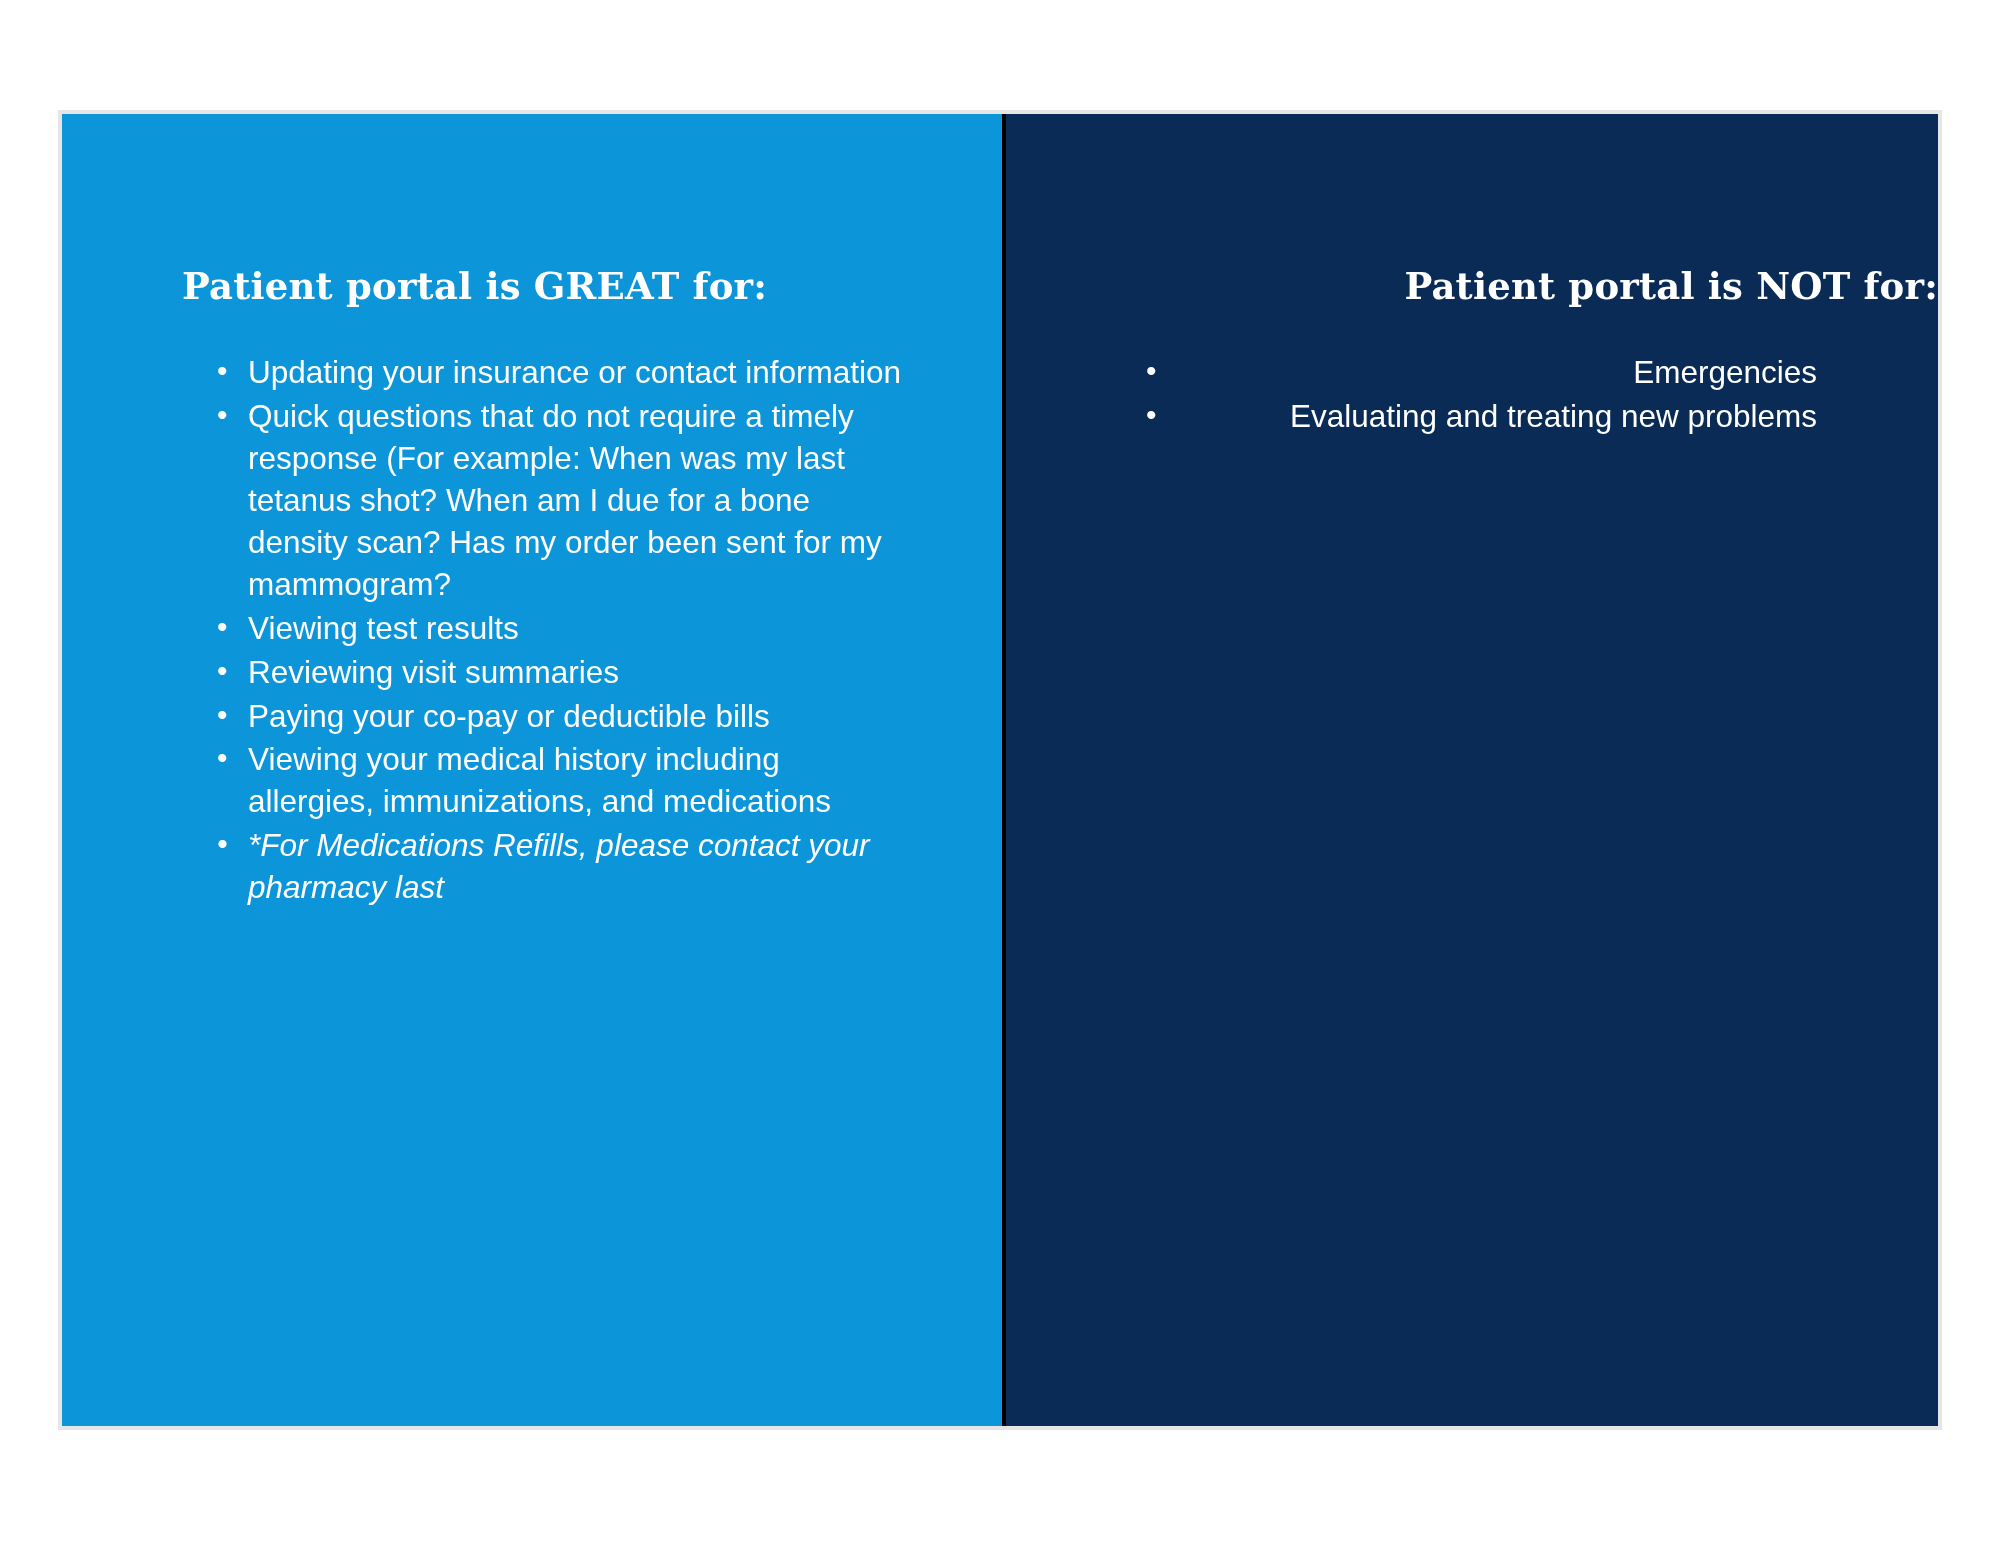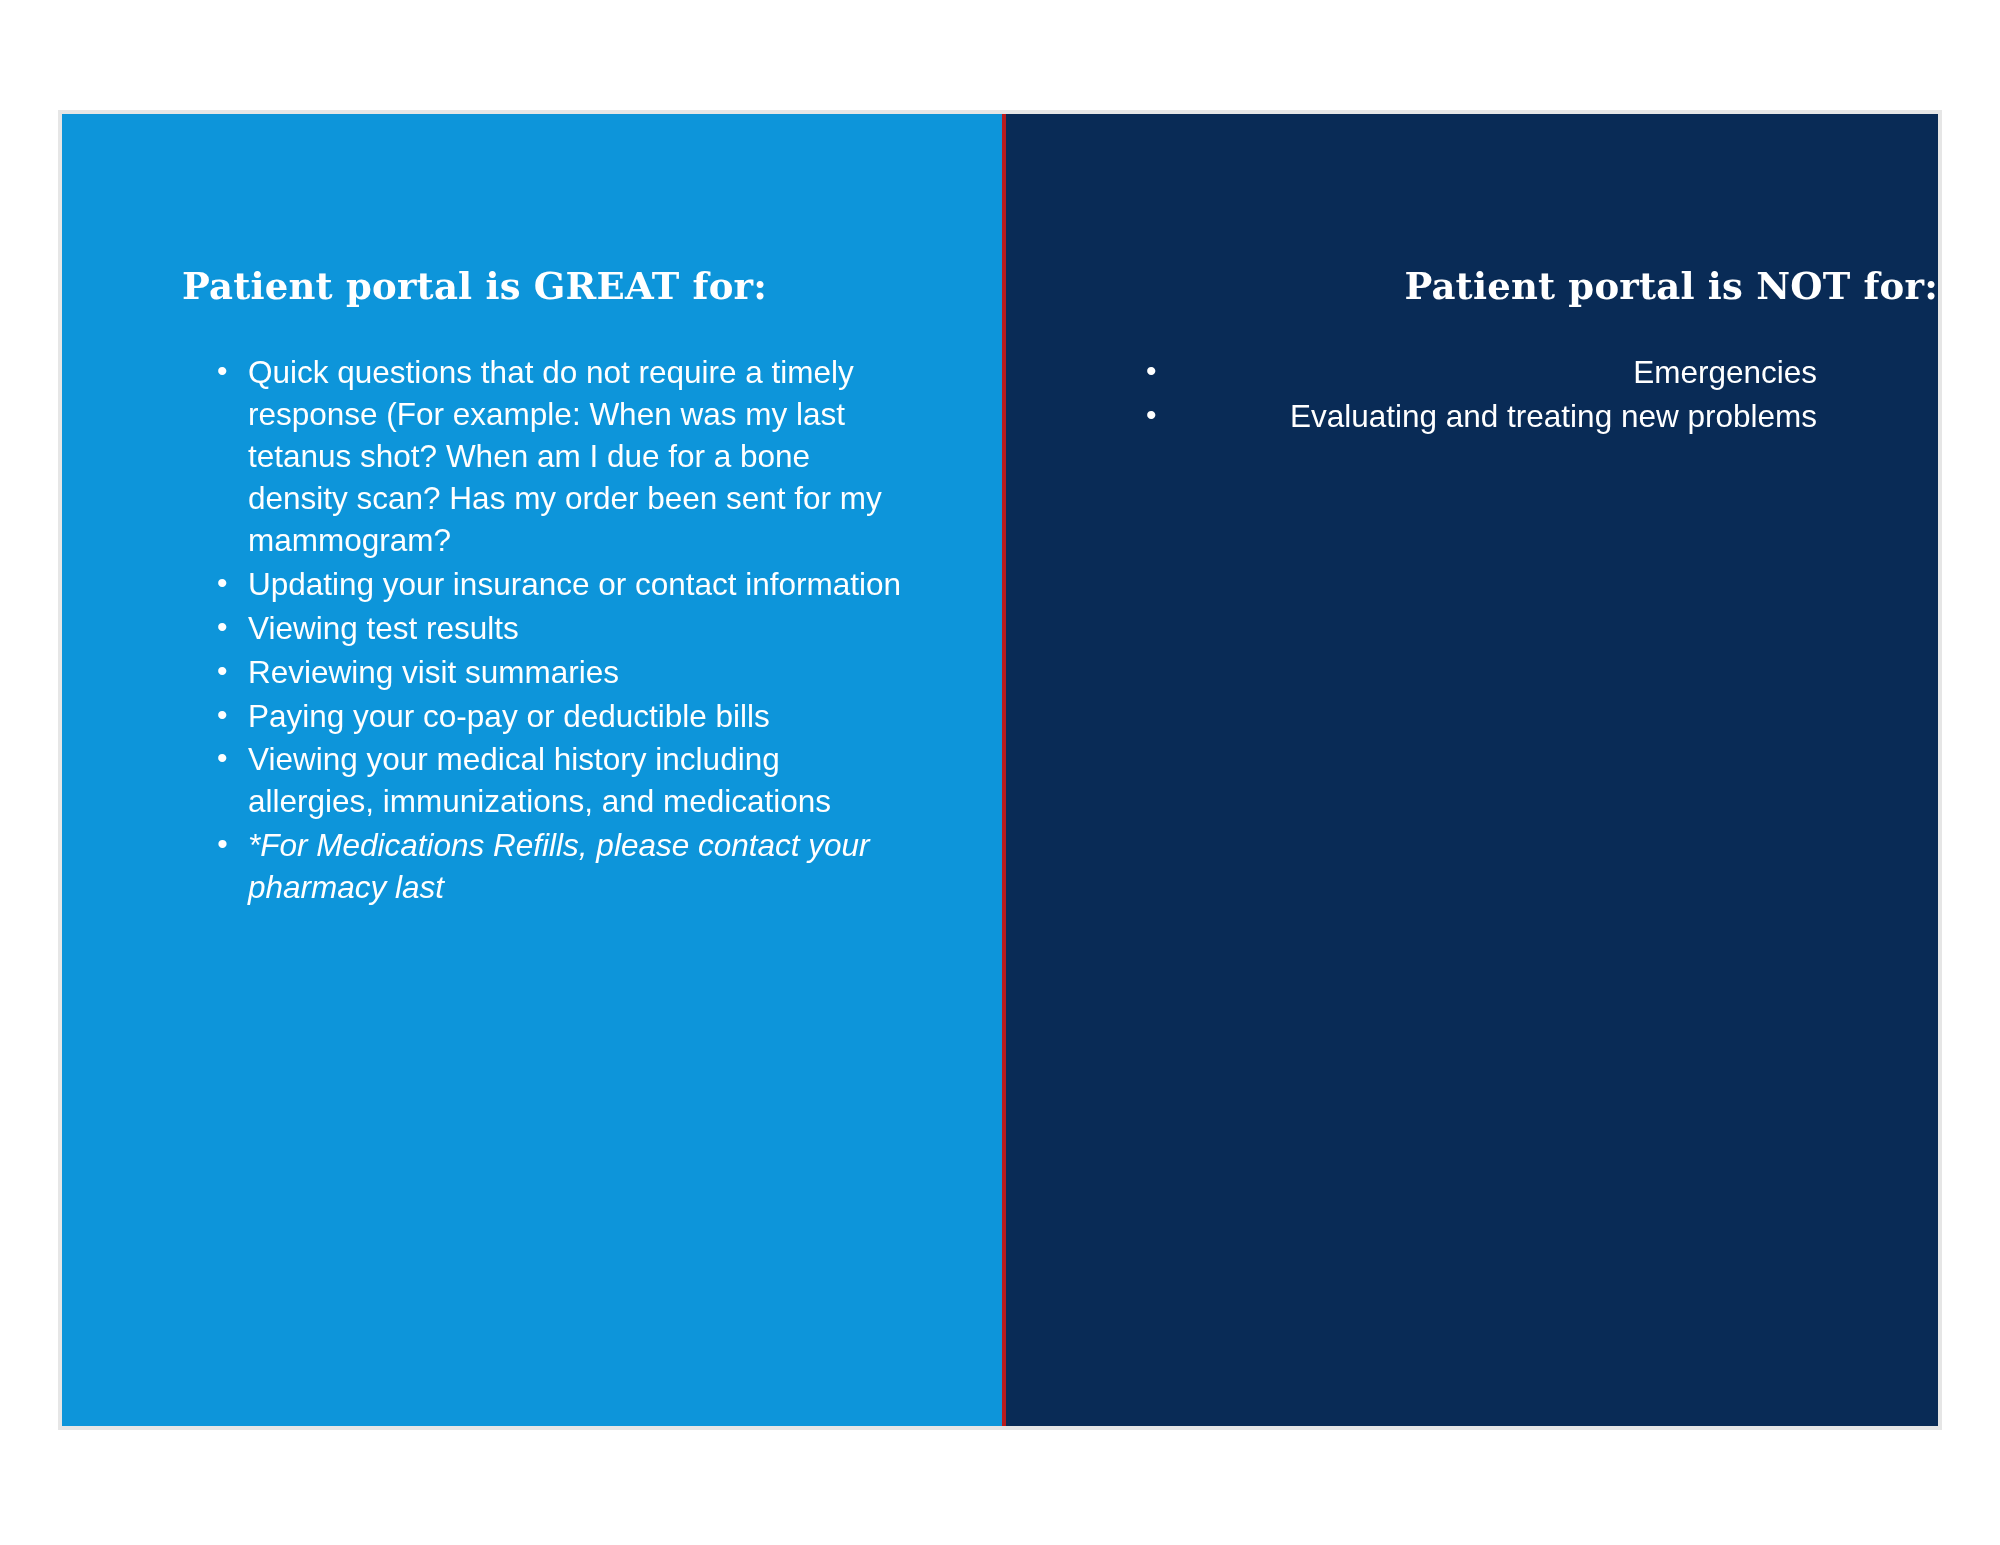--- a/index.html
+++ b/index.html
@@ -30,21 +30,21 @@
   .panel {
     box-sizing: border-box;
     height: 100%;
     position: relative;
     overflow: hidden;
   }
 
   .panel-left {
     width: 944px;
     background: #0d95da;
-    border-right: 4px solid #b91c1c;
+    border-right: 4px solid #000000;
   }
 
   .panel-right {
     flex: 1;
     background: #092b56;
   }
 
   .panel-inner-left {
     padding: 150px 0 0 120px;
   }
@@ -99,22 +99,22 @@
 </style>
 </head>
 <body>
 
 <div class="slide">
 
   <div class="panel panel-left">
     <div class="panel-inner-left">
       <h2 class="panel-title">Patient portal is GREAT for:</h2>
       <ul class="bullets">
+        <li>Updating your insurance or contact information</li>
         <li>Quick questions that do not require a timely response (For example: When was my last tetanus shot? When am I due for a bone density scan? Has my order been sent for my mammogram?</li>
-        <li>Updating your insurance or contact information</li>
         <li>Viewing test results</li>
         <li>Reviewing visit summaries</li>
         <li>Paying your co-pay or deductible bills</li>
         <li>Viewing your medical history including allergies, immunizations, and medications</li>
         <li class="italic">*For Medications Refills, please contact your pharmacy last</li>
       </ul>
     </div>
   </div>
 
   <div class="panel panel-right">

